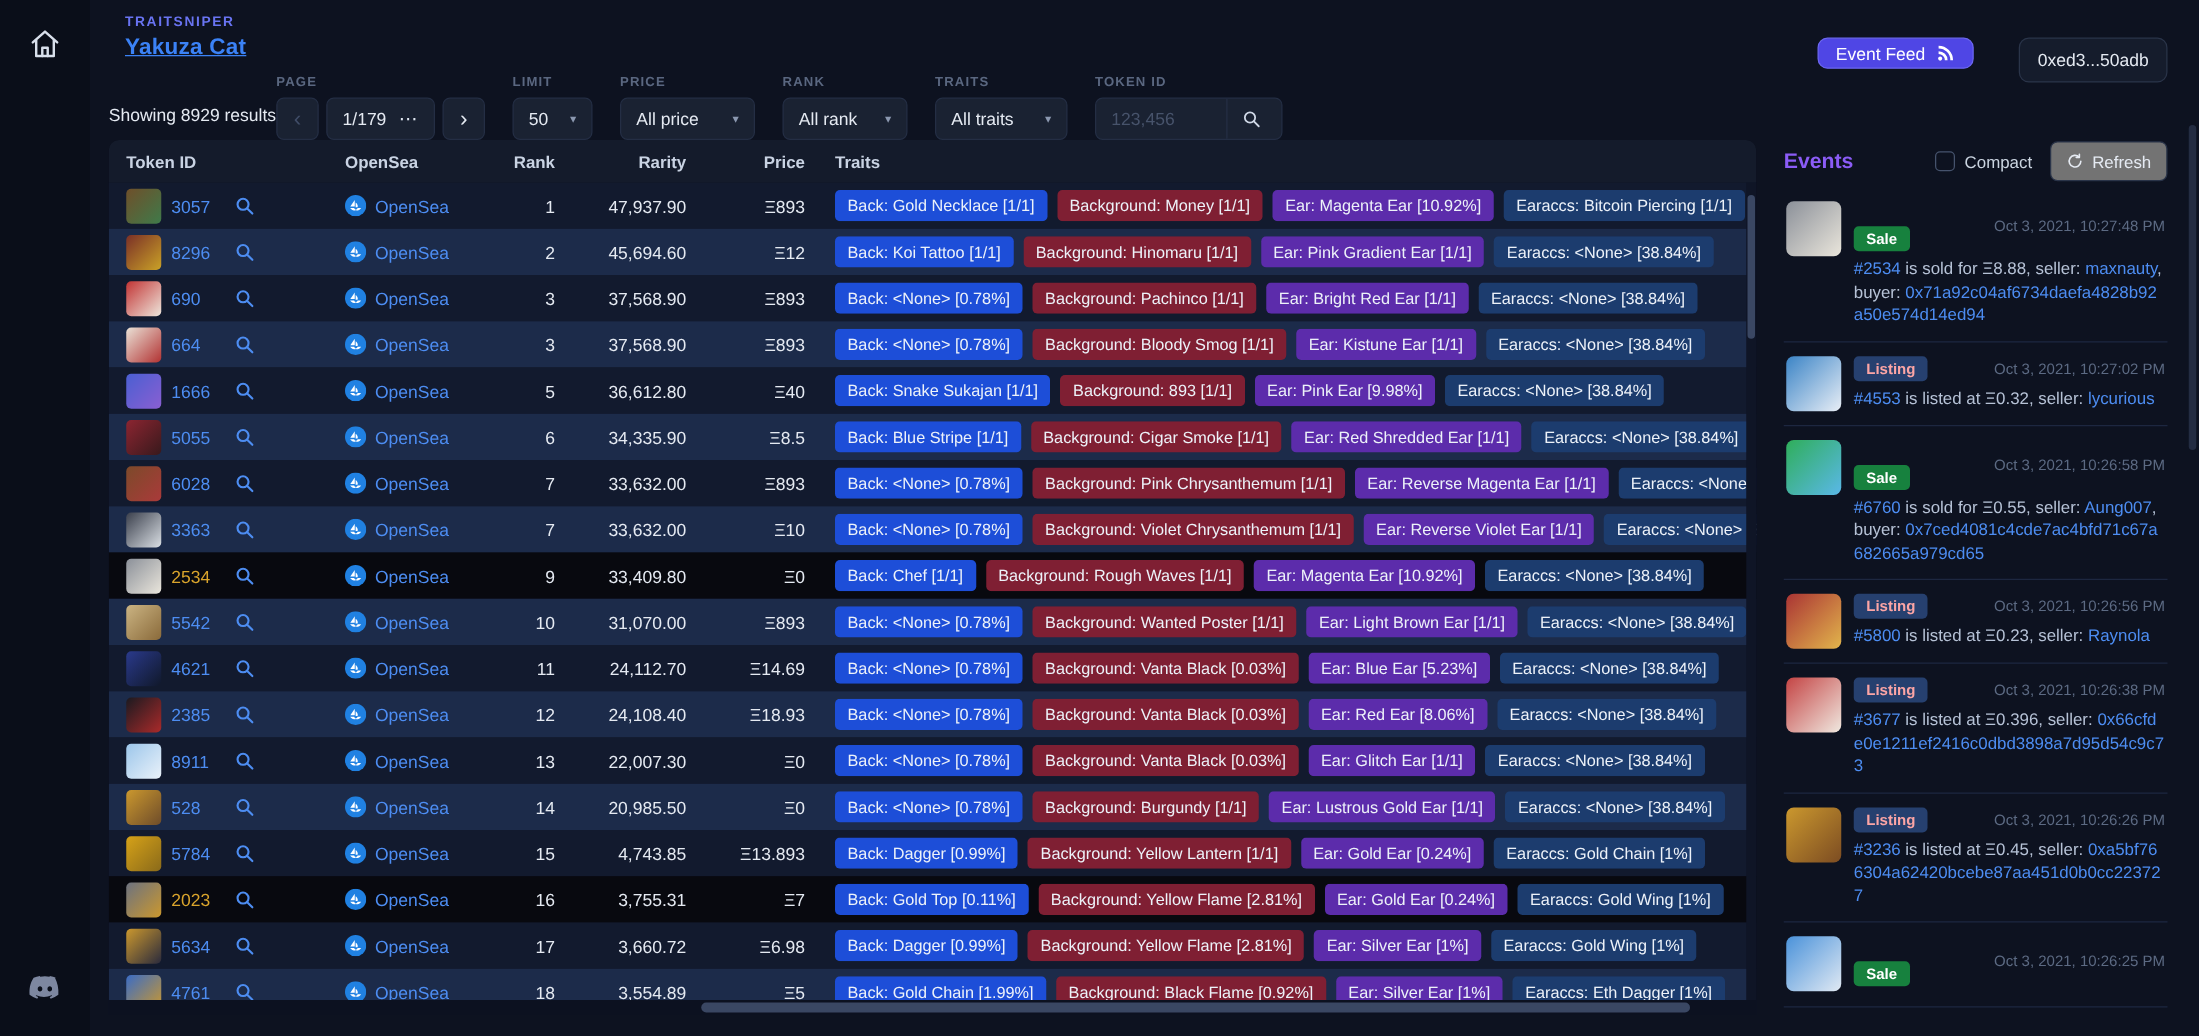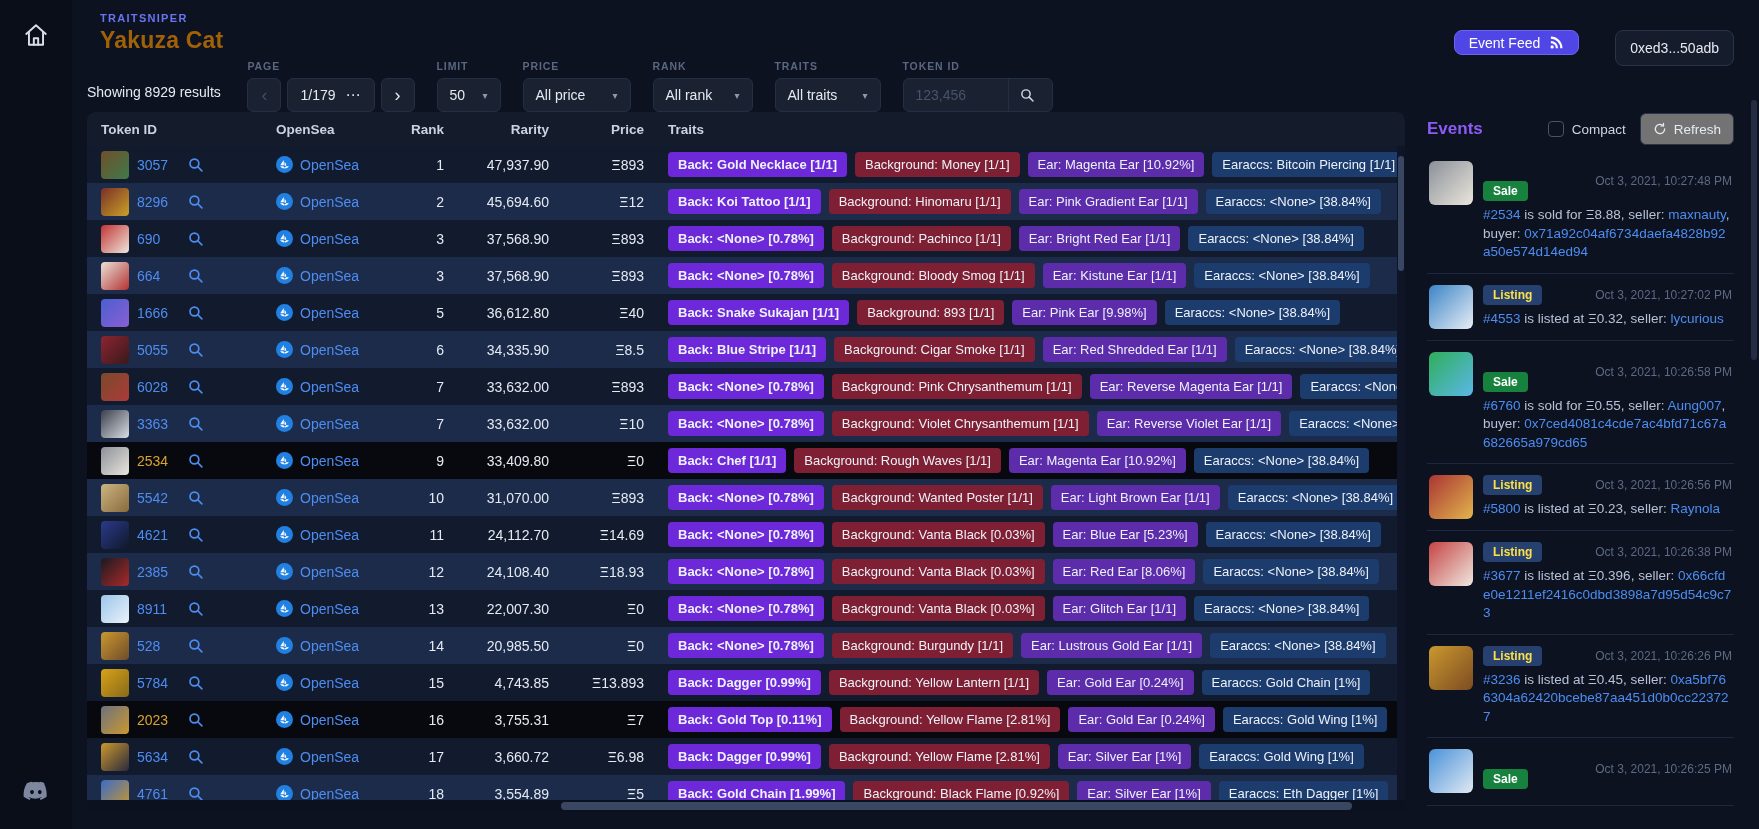--- a/index.html
+++ b/index.html
@@ -18,21 +18,21 @@
     background:#0a0e19; display:flex; flex-direction:column; align-items:center;
     justify-content:space-between; padding:22px 0 24px 0;
   }
 
   
   .main { position:absolute; left:72px; top:0; right:0; height:829px; }
 
   .topbar { display:flex; align-items:flex-start; gap:22px; height:78px; padding:12px 25px 0 28px; }
   .brand { margin-right:2px; }
   .brand-label { font-size:11px; font-weight:700; letter-spacing:1.3px; color:#6974f2; }
-  .page-title { font-size:23px; font-weight:700; color:#a16207; margin-top:3px; letter-spacing:.2px; }
+  .page-title { font-size:18px; font-weight:700; color:#3b82f6; margin-top:3px; letter-spacing:.2px;text-decoration:underline; }
 
   .group { flex:none;margin-top:48px; }
   .glabel { font-size:10.5px; font-weight:700; letter-spacing:.9px; color:#5a6780; margin-bottom:6px; }
   .controls { display:flex; gap:6px; }
   .ctl {
     height:34px; background:#1a2232; border:1px solid #242e44; border-radius:6px;
     display:flex; align-items:center; padding:0 12px; font-size:14px; color:#e5eaf2;
   }
   .ctl.sq { width:34px; padding:0; justify-content:center; }
   .chev { font-size:18px; line-height:1; }
@@ -76,21 +76,21 @@
   .trow.hl { background:#08090f; }
   .c-token { display:flex; align-items:center; gap:8px; padding-left:14px; }
   .thumb { width:28px; height:28px; border-radius:4px; flex:none; }
   .tid { color:#4d8df2; font-weight:500; min-width:42px; }
   .trow.hl .tid { color:#d9a42c; }
   .zoom { display:flex; align-items:center; }
   .c-os { display:flex; align-items:center; gap:7px; padding-left:14px; color:#4d8df2; }
   .c-rank,.c-rarity,.c-price { text-align:right; padding-right:8px; color:#e5eaf2; }
   .c-traits { display:flex; align-items:center; gap:8px; padding-left:16px; overflow:hidden; white-space:nowrap; }
   .badge { font-size:13px; padding:5px 10px; border-radius:4px; color:#edf2f9; flex:none; }
-  .b-back { background:#6d28d9;font-weight:bold; }
+  .b-back { background:#1d4ed8; }
   .b-background { background:#7f1f33; }
   .b-ear { background:#5c2cab; }
   .b-earaccs { background:#1c3c6e;text-align:right; }
 
   .vscroll { position:absolute; right:0; top:34px; bottom:12px; width:8px; background:#0f1526; }
   .vthumb { position:absolute; top:10px; left:1px; width:6px; height:115px; background:#3a4763; border-radius:3px; }
   .hscroll { position:absolute; left:0; right:0; bottom:0; height:12px; background:#0c1120; }
   .hthumb { position:absolute; left:36%; width:60%; top:2px; height:8px; background:#3a4763; border-radius:4px; }
 
   
@@ -102,21 +102,21 @@
   .btn-refresh {
     height:32px; display:flex; align-items:center; gap:7px; background:#737373;
     border:1px solid #2a3449; border-radius:6px; color:#e5eaf2; font-size:13.5px; padding:0 12px;
   }
   .ecard { display:flex; gap:10px; padding:11px 2px; border-bottom:1px solid #1d2740; }
   .ethumb { width:44px; height:44px; border-radius:6px; flex:none; }
   .ebody { flex:1; min-width:0; }
   .erow1 { display:flex; align-items:center; margin-bottom:5px; }
   .ebadge { font-size:12px; font-weight:600; padding:3px 10px; border-radius:4px; }
   .ebadge.sale { background:#17813e; color:#fff;margin-top:20px; }
-  .ebadge.listing { background:#26406f; color:#fde047; }
+  .ebadge.listing { background:#26406f; color:#fca5a5; }
   .etime { margin-left:auto; font-size:12px; color:#5c6a83; }
   .etext { font-size:13.5px; line-height:18.5px; color:#b6c2d6; word-break:break-all; }
   .etext a { color:#4d8df2; }
 
   .page-scroll { position:absolute; right:2px; top:100px; width:6px; height:260px; background:#232c42; border-radius:3px; }
 </style>
 </head>
 <body>
 
 <aside class="rail" data-interactable="false">

